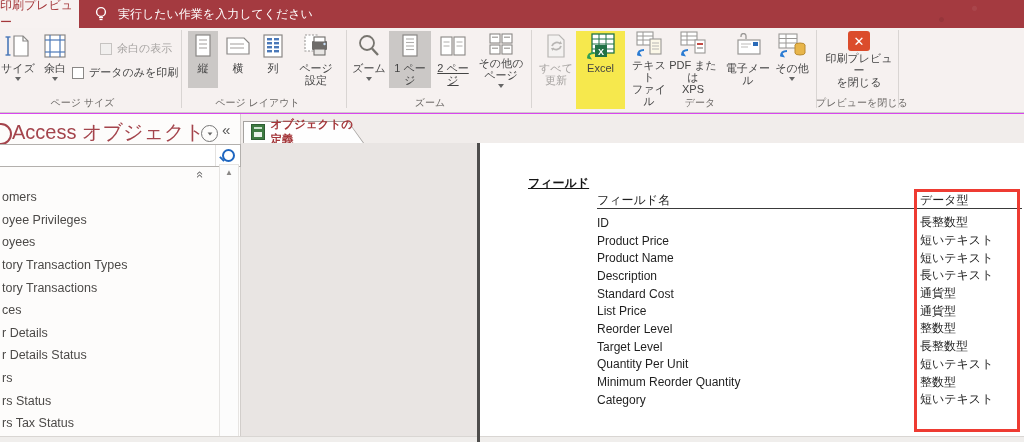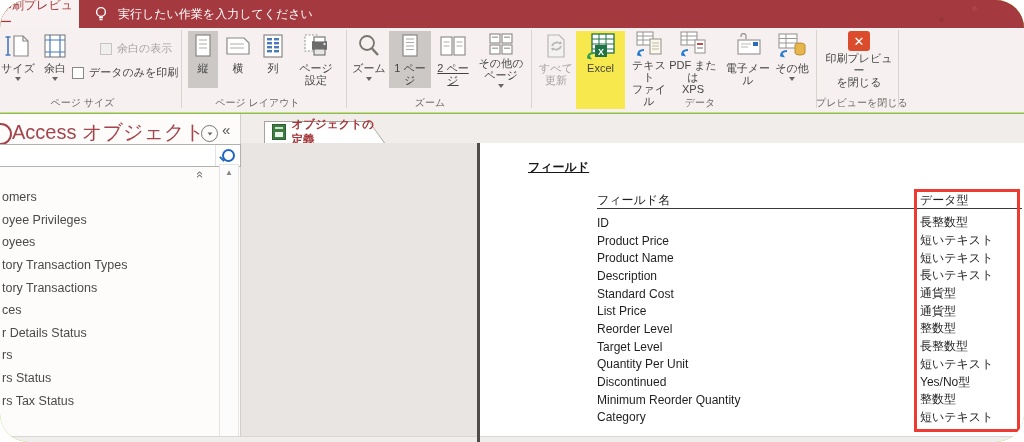--- a/index.html
+++ b/index.html
@@ -1,17 +1,17 @@
 <!DOCTYPE html>
 <html><head>
 <meta charset="utf-8">
 <style>
   html,body{margin:0;padding:0;}
   body{font-family:"Liberation Sans","DejaVu Sans",sans-serif;-webkit-font-smoothing:antialiased;}
-  #app{position:relative;width:1024px;height:442px;overflow:hidden;background:#84cc16;border-radius:28px;}
+  #app{position:relative;width:1024px;height:442px;overflow:hidden;background:#d946ef;}
 
   
   .topbar{position:absolute;left:0;top:0;width:1024px;height:28px;background:#A43A40;}
   .topbar-deco{position:absolute;right:0;top:0;width:330px;height:28px;
     background:radial-gradient(circle at 85% 30%, rgba(255,255,255,.06) 0 2px, transparent 3px),
                radial-gradient(circle at 75% 70%, rgba(0,0,0,.08) 0 2px, transparent 3px);}
   .ribbontab-active{position:absolute;left:0;top:0;width:79px;height:28px;background:#F7F2F1;
     color:#A4373A;font-size:12px;display:flex;align-items:center;justify-content:center;}
   .tellme{position:absolute;left:84px;top:0;height:28px;display:flex;align-items:center;gap:10px;
     color:#fff;font-size:12px;padding:0 10px;}
@@ -54,36 +54,36 @@
   .group-collapse{position:absolute;left:197px;top:53px;font-size:13px;color:#666;
     transform:rotate(90deg);}
   .vscroll{position:absolute;left:219px;top:50px;width:20px;height:276px;background:#FCFCFC;
     border:1px solid #E6E4E2;box-sizing:border-box;}
   .vscroll .uparrow{display:block;text-align:center;font-size:8px;color:#8A8886;padding-top:3px;}
   .navlist{position:absolute;left:2px;top:72px;width:210px;font-size:12.5px;color:#4C4A48;}
   .navlist .nitem{height:22.6px;display:flex;align-items:center;white-space:nowrap;overflow:hidden;}
 
   
   .tabbar{position:absolute;left:241px;top:114px;width:783px;height:29px;background:#F1EDEB;}
-  .doctab{position:absolute;left:2px;top:7px;width:121px;height:22px;margin-left:21px;}
+  .doctab{position:absolute;left:2px;top:7px;width:121px;height:22px;}
   .doctab .shape{position:absolute;inset:0;background:#A5A29F;
     clip-path:polygon(0 0,calc(100% - 16px) 0,100% 100%,0 100%);}
   .doctab .shape .inner{position:absolute;left:1px;top:1px;right:1px;bottom:0;background:#FEFEFE;
     clip-path:polygon(0 0,calc(100% - 15px) 0,100% 100%,0 100%);}
   .doctab .content{position:absolute;inset:0;display:flex;align-items:center;gap:6px;padding-left:8px;
     font-size:11.5px;font-weight:600;color:#A4373A;}
   .docbook{width:13px;height:14px;background:#3E7B42;border:1px solid #2E5E33;position:relative;}
   .docbook::after{content:"";position:absolute;left:2px;top:2px;right:2px;height:2px;background:#CDE3CF;}
   .docbook::before{content:"";position:absolute;left:2px;bottom:2px;right:2px;height:5px;background:#E9F2EA;}
 
   .previewbg{position:absolute;left:241px;top:143px;width:783px;height:293px;background:#E9E5E3;}
   .pageedge{position:absolute;left:477px;top:143px;width:3px;height:299px;background:#4E4D4C;z-index:3;}
   .page{position:absolute;left:480px;top:143px;width:544px;height:293px;background:#fff;z-index:2;}
 
-  .doc-heading{position:absolute;left:48px;top:16px;font-size:12px;font-weight:bold;color:#161616;
+  .doc-heading{position:absolute;left:48px;top:32px;font-size:12px;font-weight:bold;color:#161616;
     text-decoration:underline;}
   .tblheader{position:absolute;left:117px;top:49px;width:425px;height:16px;
     border-bottom:1px solid #3A3A3A;font-size:12px;color:#1F1F1F;text-align:right;}
   .tblheader .hf{position:absolute;left:0;top:0;text-decoration:none;}
   .tblheader .ht{position:absolute;left:323px;top:0;}
   .tblrows{position:absolute;left:117px;top:71px;font-size:12px;color:#1F1F1F;}
   .trow{height:17.7px;display:flex;align-items:center;}
   .trow .tf{width:323px;}
   .redbox{position:absolute;left:914px;top:189px;width:106px;height:243px;border:3px solid #EE3B32;
     box-sizing:border-box;z-index:6;pointer-events:none;}
@@ -390,20 +390,21 @@
       <span class="uparrow">▲</span>
     </div>
 
     <div class="navlist">
       <div class="nitem">omers</div>
       <div class="nitem">oyee Privileges</div>
       <div class="nitem">oyees</div>
       <div class="nitem">tory Transaction Types</div>
       <div class="nitem">tory Transactions</div>
       <div class="nitem">ces</div>
+      <div class="nitem">r Details</div>
       <div class="nitem">r Details Status</div>
       <div class="nitem">rs</div>
       <div class="nitem">rs Status</div>
       <div class="nitem">rs Tax Status</div>
     </div>
   </div>
 
   <div class="tabbar">
     <div class="doctab">
       <div class="shape">
@@ -456,24 +457,20 @@
         </div>
       <div class="trow">
           <span class="tf">Target Level</span>
           <span class="tt">長整数型</span>
         </div>
       <div class="trow">
           <span class="tf">Quantity Per Unit</span>
           <span class="tt">短いテキスト</span>
         </div>
       <div class="trow">
-          <span class="tf">Discontinued</span>
-          <span class="tt">Yes/No型</span>
-        </div>
-      <div class="trow">
           <span class="tf">Minimum Reorder Quantity</span>
           <span class="tt">整数型</span>
         </div>
       <div class="trow">
           <span class="tf">Category</span>
           <span class="tt">短いテキスト</span>
         </div>
     </div>
   </div>
 

